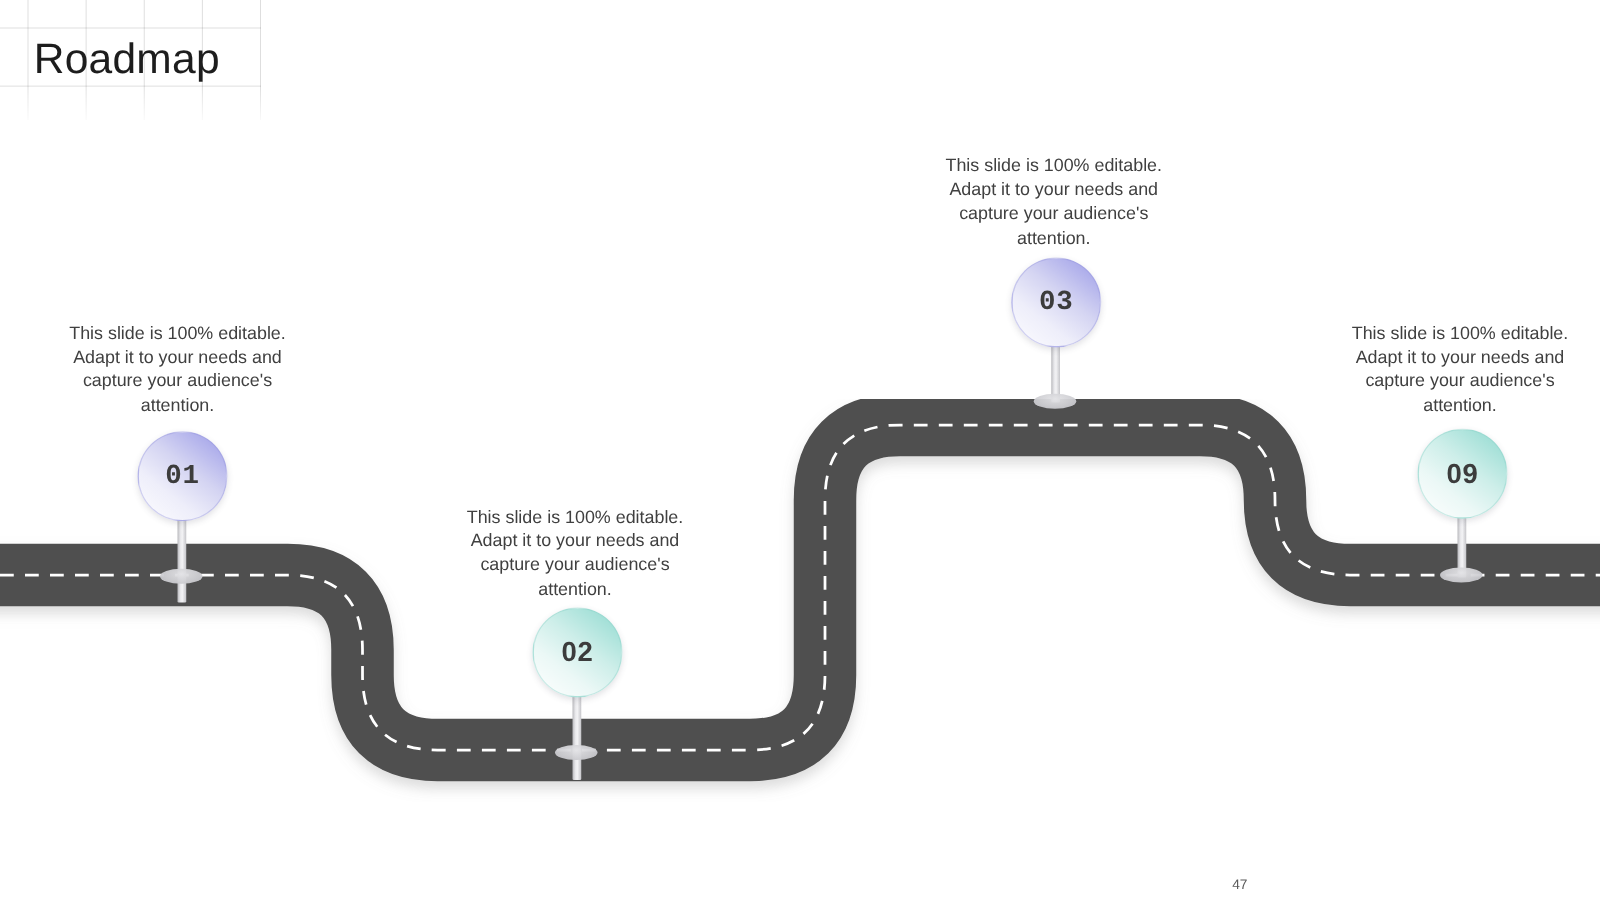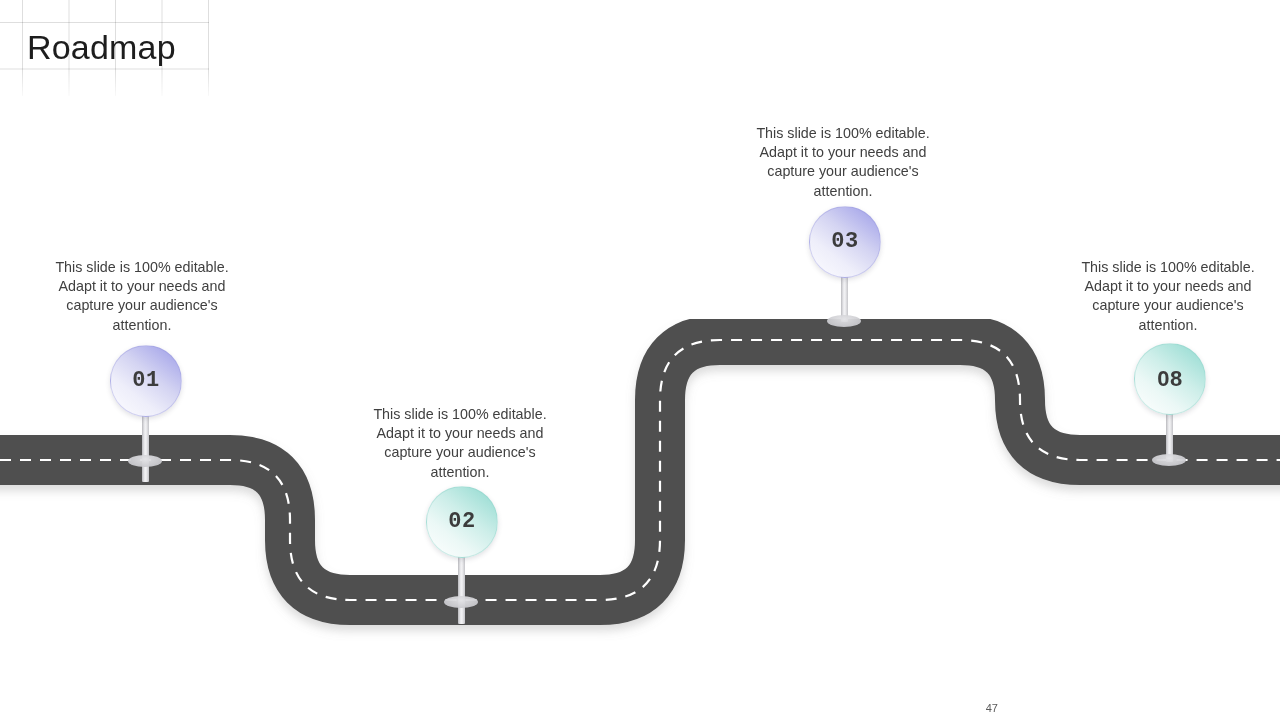--- a/index.html
+++ b/index.html
@@ -188,38 +188,38 @@
     <div class="marker-base" style="top:75px;"></div>
     <div class="marker-circle purple" style="top:-35px;">
       <span class="marker-num">01</span>
     </div>
   </div>
 
   <div class="caption" style="left:370px; top:405px;">This slide is 100% editable. Adapt it to your needs and capture your audience's attention.</div>
   <div class="marker" style="left:461px; top:521px;">
     <div class="marker-pole" style="top:34px; height:69px;"></div>
     <div class="marker-base" style="top:75px;"></div>
-    <div class="marker-circle teal" style="top:-35px;font-family:Liberation Mono, monospace;">
+    <div class="marker-circle teal" style="top:-35px;">
       <span class="marker-num">02</span>
     </div>
   </div>
 
   <div class="caption" style="left:753px; top:124px;">This slide is 100% editable. Adapt it to your needs and capture your audience's attention.</div>
   <div class="marker" style="left:844px; top:241px;">
     <div class="marker-pole" style="top:34px; height:47px;"></div>
     <div class="marker-base" style="top:74px;"></div>
     <div class="marker-circle purple" style="top:-35px;">
       <span class="marker-num">03</span>
     </div>
   </div>
 
   <div class="caption" style="left:1078px; top:258px;">This slide is 100% editable. Adapt it to your needs and capture your audience's attention.</div>
   <div class="marker" style="left:1169px; top:378px;">
     <div class="marker-pole" style="top:34px; height:50px;"></div>
     <div class="marker-base" style="top:76px;"></div>
     <div class="marker-circle teal" style="top:-35px;">
-      <span class="marker-num">08</span>
+      <span class="marker-num">09</span>
     </div>
   </div>
 
   <div id="page-number">47</div>
 
 </div>
 
 </body></html>

